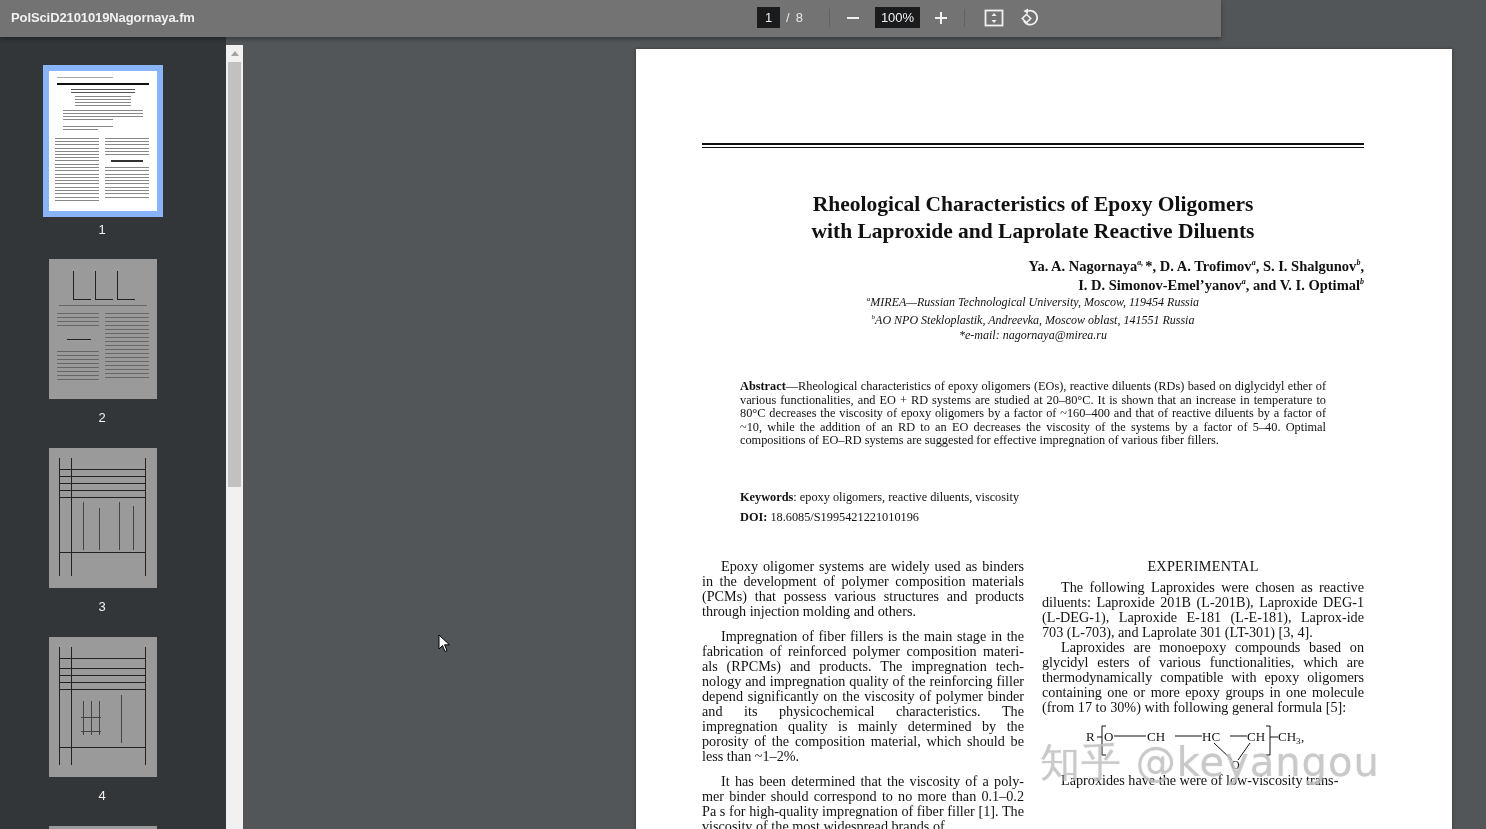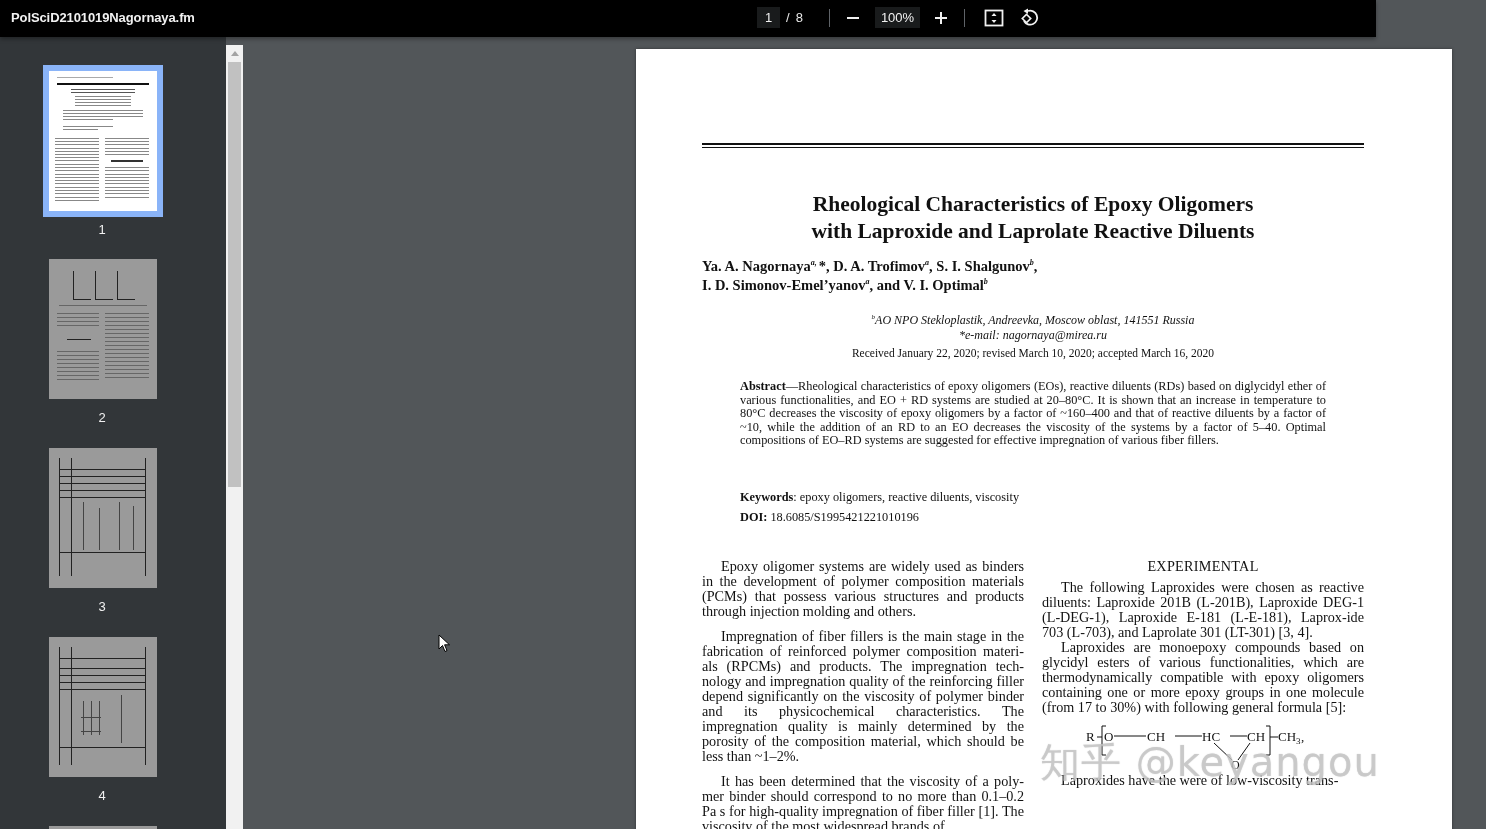--- a/index.html
+++ b/index.html
@@ -1,22 +1,22 @@
 <!DOCTYPE html>
 <html><head>
 <meta charset="utf-8">
 <style>
   * { box-sizing: border-box; margin: 0; padding: 0; }
   html, body { width: 1486px; height: 829px; overflow: hidden; background: #525659; }
   body { font-family: "Liberation Sans", sans-serif; position: relative; }
 
   
   .toolbar {
-    position: absolute; left: 0; top: 0; width: 1376px; height: 37px;
-    background: #000000; color: #f1f1f1;
+    position: absolute; left: 0; top: 0; width: 1221px; height: 37px;
+    background: #737373; color: #f1f1f1;
     box-shadow: 0 2px 4px rgba(0,0,0,0.35);
     z-index: 10;
   }
   .doc-title {
     position: absolute; left: 11px; top: 10px;
     font-size: 13px; font-weight: bold; color: #f1f1f1; letter-spacing: -0.1px;
   }
   .page-ctrl { position: absolute; left: 757px; top: 7px; display: flex; align-items: center; }
   .page-input {
     width: 23px; height: 21px; background: #191b1c; color: #f1f1f1;
@@ -84,21 +84,21 @@
     position: absolute; left: 66px; top: 45px; font-size: 8.6px; font-style: italic; line-height: 10px;
     color: #222;
   }
   .rule1 { position: absolute; left: 66px; top: 94px; width: 662px; height: 2px; background: #111; }
   .rule2 { position: absolute; left: 66px; top: 98px; width: 662px; height: 1px; background: #111; }
   .title {
     position: absolute; left: 66px; top: 142px; width: 662px; text-align: center;
     font-size: 21.5px; font-weight: bold; line-height: 27px;
   }
   .authors {
-    position: absolute; left: 66px; top: 206px; width: 662px; text-align: left;
+    position: absolute; left: 66px; top: 206px; width: 662px; text-align: right;
     font-size: 14.5px; font-weight: bold; line-height: 16.5px;
   }
   .authors sup { font-size: 8px; font-style: italic; }
   .affil {
     position: absolute; left: 66px; width: 662px; text-align: center;
     font-size: 12px; font-style: italic; line-height: 14px;
   }
   .affil sup { font-size: 7px; }
   .received {
     position: absolute; left: 66px; top: 297px; width: 662px; text-align: center;
@@ -338,25 +338,27 @@
 
   <div class="authors">
     <div>
       <span>Ya. A. Nagornaya</span><sup>a, </sup><span>*, D. A. Trofimov</span><sup>a</sup><span>, S. I. Shalgunov</span><sup>b</sup><span>,</span>
     </div>
     <div>
       <span>I. D. Simonov-Emel’yanov</span><sup>a</sup><span>, and V. I. Optimal</span><sup>b</sup>
     </div>
   </div>
 
+  <div class="affil" style="top:243px">
+    <sup>a</sup><span>MIREA—Russian Technological University, Moscow, 119454 Russia</span>
+  </div>
   <div class="affil" style="top:261px">
     <sup>b</sup><span>AO NPO Stekloplastik, Andreevka, Moscow oblast, 141551 Russia</span>
   </div>
   <div class="affil" style="top:279px">*e-mail: nagornaya@mirea.ru</div>
-  <div class="received">Received January 22, 2020; revised March 10, 2020; accepted March 16, 2020</div>
 
   <div class="abstract">
     <b>Abstract</b><span>—Rheological characteristics of epoxy oligomers (EOs), reactive diluents (RDs) based on diglycidyl ether of various functionalities, and EO + RD systems are studied at 20–80°C. It is shown that an increase in temperature to 80°C decreases the viscosity of epoxy oligomers by a factor of ~160–400 and that of reactive diluents by a factor of ~10, while the addition of an RD to an EO decreases the viscosity of the systems by a factor of 5–40. Optimal compositions of EO–RD systems are suggested for effective impregnation of various fiber fillers.</span>
   </div>
   <div class="keywords">
     <b>Keywords</b><span>: epoxy oligomers, reactive diluents, viscosity</span>
   </div>
   <div class="doi">
     <b>DOI:</b><span> 18.6085/S1995421221010196</span>
   </div>

